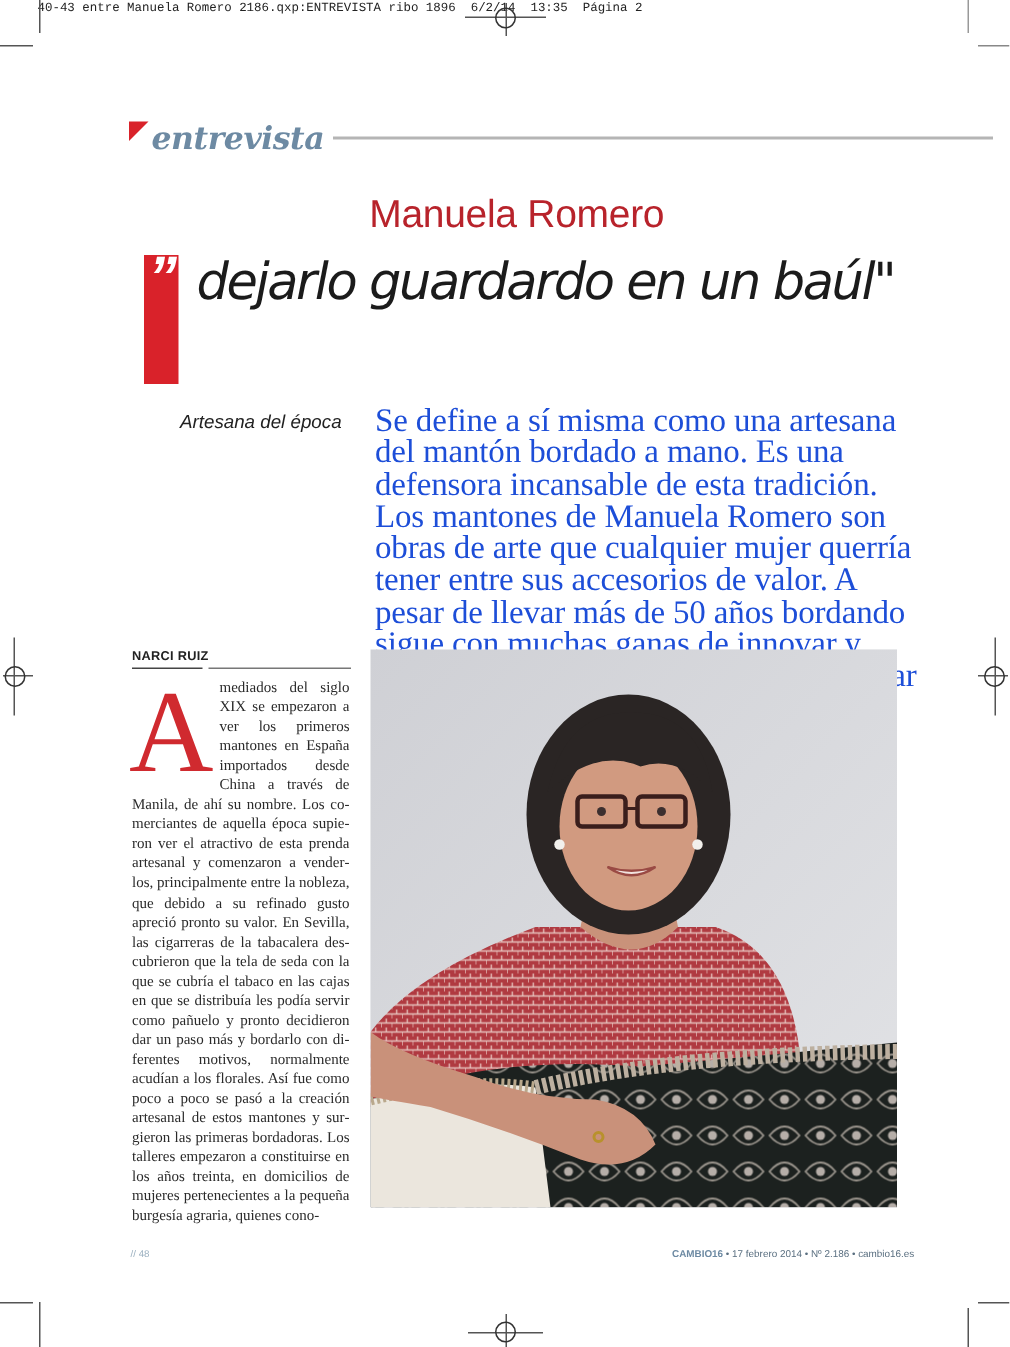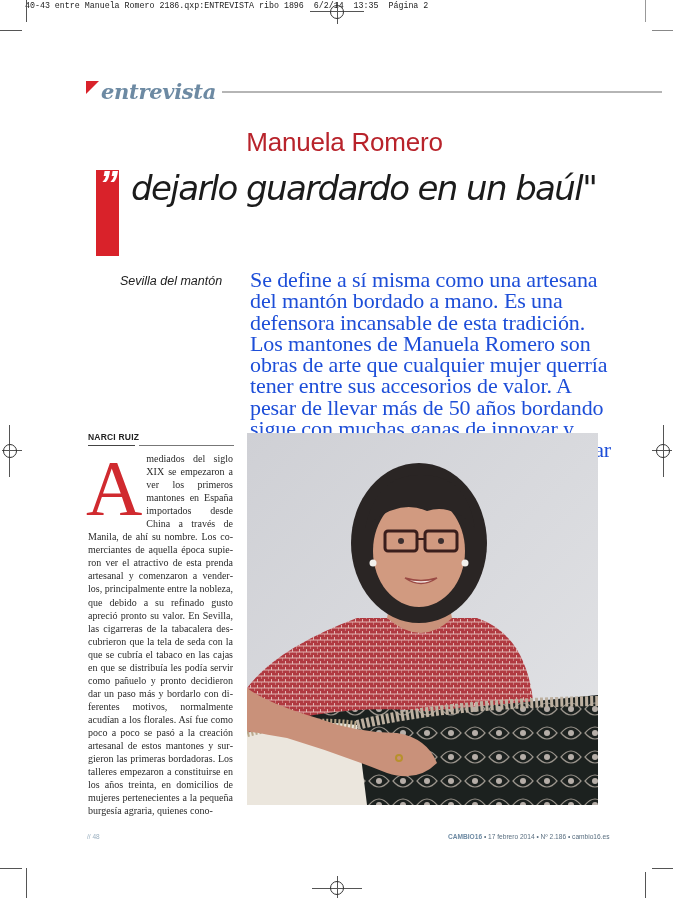--- a/index.html
+++ b/index.html
@@ -81,21 +81,21 @@
 <div class="section-rule"></div>
 
 <div class="name-title">Manuela Romero</div>
 
 <div class="quote-bar"></div>
 <div class="quote-glyph">”</div>
 <div class="headline">
   <div>dejarlo guardardo en un baúl"</div>
 </div>
 
-<div class="kicker">Sevilla del mantón</div>
+<div class="kicker">Artesana del época</div>
 <div class="standfirst">Se define a sí misma como una artesana del mantón bordado a mano. Es una defensora incansable de esta tradición. Los mantones de Manuela Romero son obras de arte que cualquier mujer querría tener entre sus accesorios de valor. A pesar de llevar más de 50 años bordando sigue con muchas ganas de innovar y aportar su granito de arena para potenciar este oficio</div>
 
 <div class="byline">NARCI RUIZ</div>
 <div class="byline-rule1"></div>
 <div class="byline-rule2"></div>
 
 <div class="body-col">
   <span class="dropcap">A</span>
   <span>mediados del siglo XIX se empezaron a ver los primeros mantones en España importados desde China a través de Manila, de ahí su nombre. Los co­merciantes de aquella época supie­ron ver el atractivo de esta prenda artesanal y comenzaron a vender­los, principalmente entre la noble­za, que debido a su refinado gusto apreció pronto su valor. En Sevilla, las cigarreras de la tabacalera des­cubrieron que la tela de seda con la que se cubría el tabaco en las cajas en que se distribuía les podía servir como pañuelo y pronto decidieron dar un paso más y bordarlo con di­ferentes motivos, normalmente acudían a los florales. Así fue como poco a poco se pasó a la creación artesanal de estos mantones y sur­gieron las primeras bordadoras. Los talleres empezaron a constituirse en los años treinta, en domicilios de mujeres pertenecientes a la peque­ña burgesía agraria, quienes cono-</span>
 </div>

